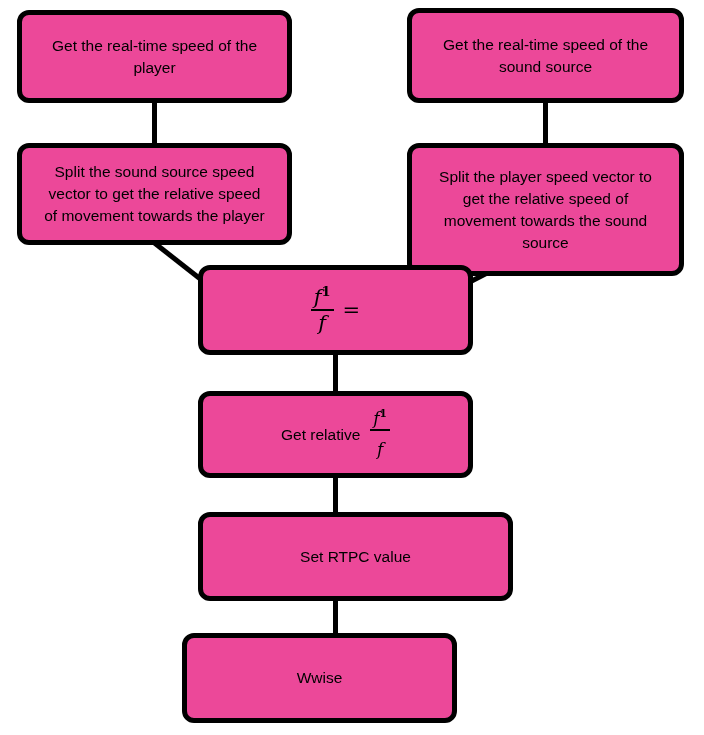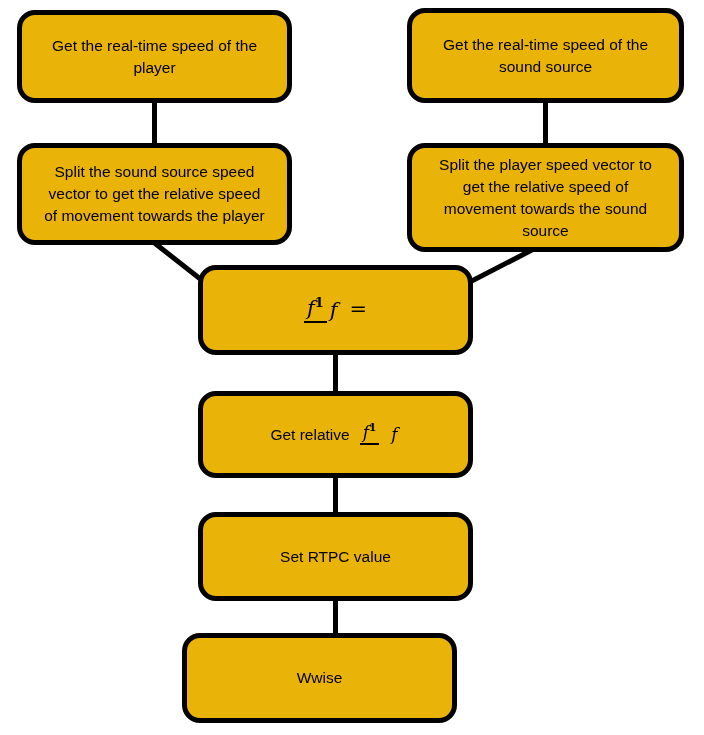--- a/index.html
+++ b/index.html
@@ -21,60 +21,61 @@
     left: 0;
     top: 0;
     width: 704px;
     height: 735px;
     pointer-events: none;
   }
   .node {
     position: absolute;
     box-sizing: border-box;
     border: 5px solid #000000;
-    border-radius: 18px;
-    background: #eab308;
+    border-radius: 12px;
+    background: #ec4899;
     display: flex;
     align-items: center;
     justify-content: center;
     text-align: center;
     color: #000000;
     font-size: 15.5px;
     line-height: 1.42;
     z-index: 2;
   }
   .node .label {
     display: block;
     padding: 0 14px;
     white-space: pre-line;
   }
 
   
   #node-speed-player      { left: 17px;  top: 10px;  width: 275px; height: 93px; }
   #node-speed-source      { left: 407px; top: 8px;   width: 277px; height: 95px; }
   #node-split-source      { left: 17px;  top: 143px; width: 275px; height: 102px; }
-  #node-split-player      { left: 407px; top: 143px; width: 277px; height: 109px; }
+  #node-split-player      { left: 407px; top: 143px; width: 277px; height: 133px; }
   #node-formula           { left: 198px; top: 265px; width: 275px; height: 90px; }
   #node-get-variables     { left: 198px; top: 391px; width: 275px; height: 87px; }
-  #node-set-rtpc          { left: 198px; top: 512px; width: 275px; height: 89px; }
+  #node-set-rtpc          { left: 198px; top: 512px; width: 315px; height: 89px; }
   #node-wwise             { left: 182px; top: 633px; width: 275px; height: 90px; }
 
   
   .math {
     font-family: "DejaVu Serif", serif;
     font-style: italic;
     font-size: 21px;
     display: inline-flex;
     align-items: center;
     justify-content: center;
     gap: 9px;
     line-height: 1;
   }
   .frac {
     display: inline-flex;
+    flex-direction: column;
     align-items: center;
     justify-content: center;
     vertical-align: middle;
     line-height: 1.05;
   }
   .frac .num,
   .frac .den {
     display: block;
     padding: 0 3px;
     white-space: nowrap;

